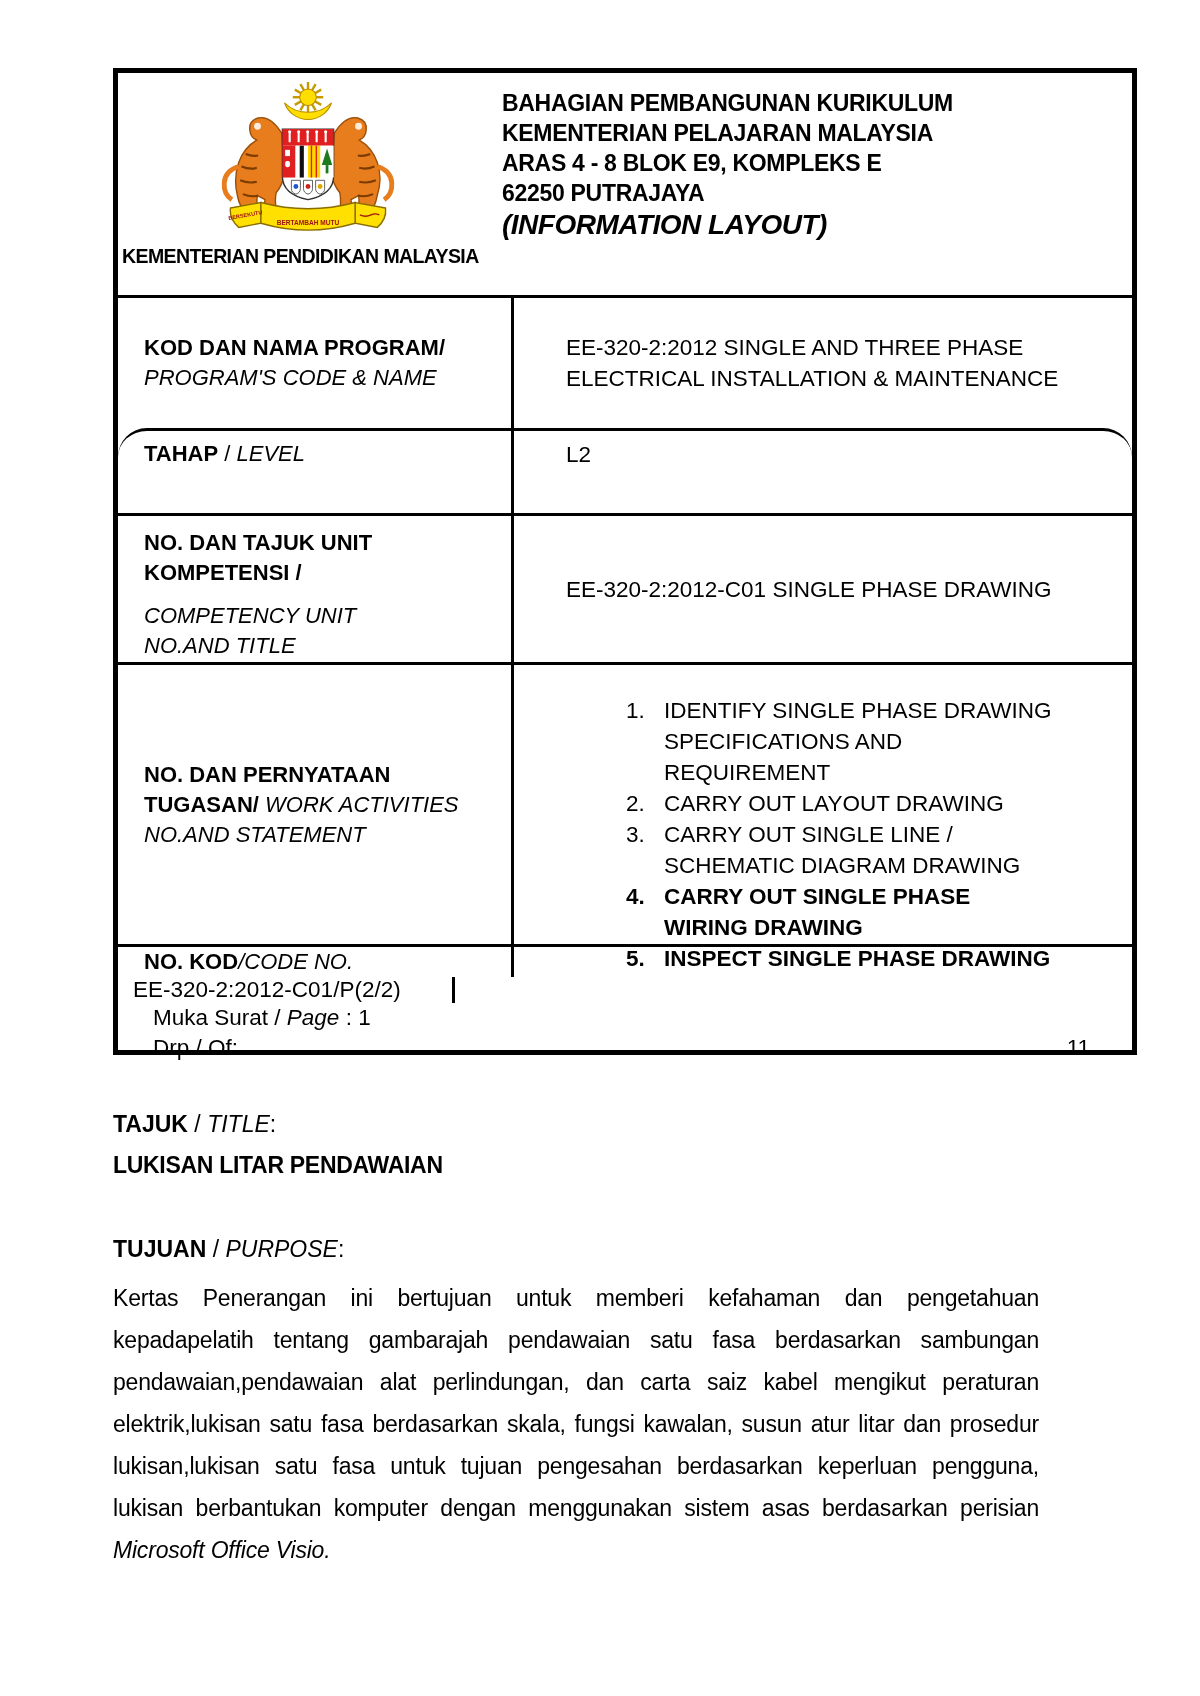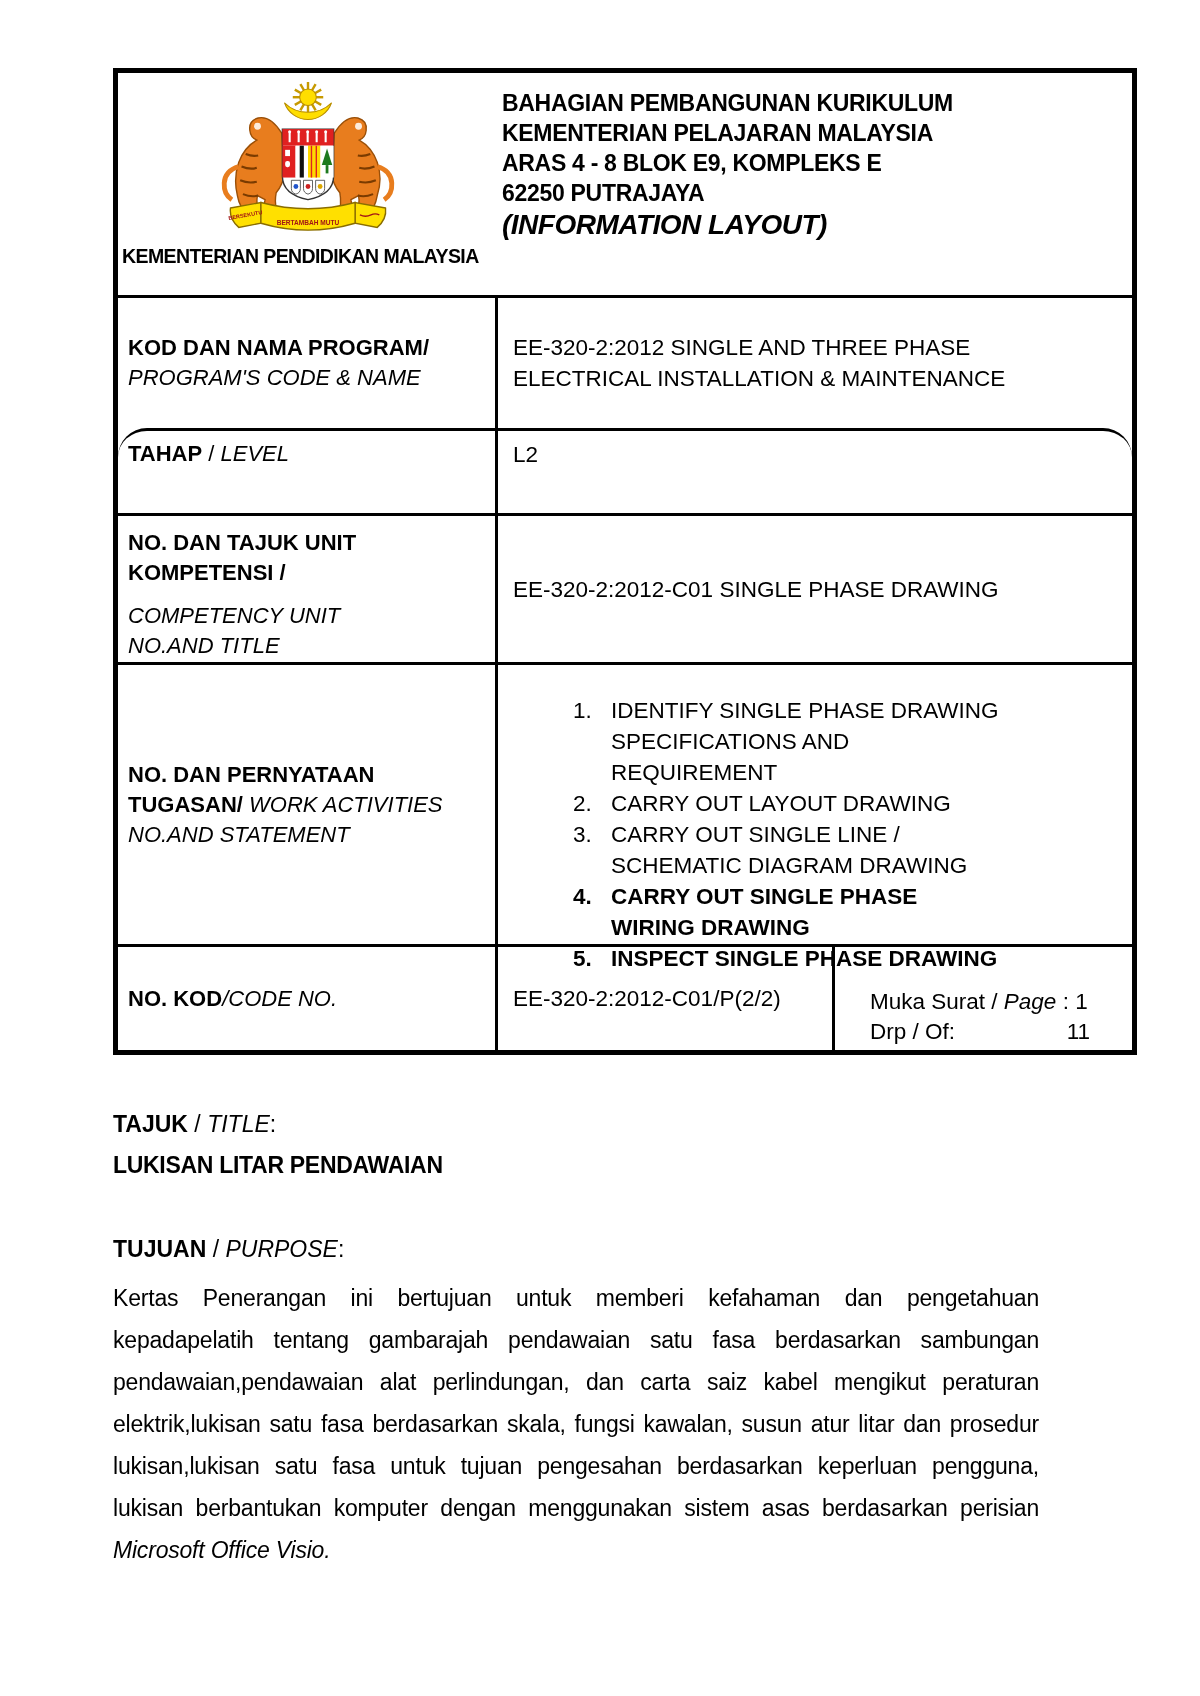--- a/index.html
+++ b/index.html
@@ -37,57 +37,57 @@
   }
   .header-text { flex: 1; padding: 15px 0 0 4px; }
   .org-line { font-size: 23px; font-weight: bold; line-height: 30px; letter-spacing: -0.3px; }
   .doc-title { margin-top: 15px; font-size: 37px; font-weight: bold; line-height: 40px; letter-spacing: -0.5px; }
   .doc-subtitle { font-size: 28px; font-weight: bold; font-style: italic; line-height: 34px; letter-spacing: -0.5px; }
 
   
   .label-cell {
     width: 380px; border-right: 3px solid #000;
     padding: 0 18px 0 10px; font-size: 22px; line-height: 30px;
-    display: flex; flex-direction: column; justify-content: center;
+    display: flex; flex-direction: column; justify-content: center; margin-left: 16px;
   }
   .value-cell {
     flex: 1; padding-left: 15px; font-size: 22.5px; line-height: 31px;
-    display: flex; flex-direction: column; justify-content: center;
+    display: flex; flex-direction: column; justify-content: center; margin-left: 37px;
   }
   .b { font-weight: bold; }
   .i { font-style: italic; }
   .top-align { justify-content: flex-start; }
 
   .r-program  { height: 133px; }
   .r-tahap    { height: 85px; border-radius: 29px; }
   .r-tahap .label-cell, .r-tahap .value-cell { justify-content: flex-start; padding-top: 8px; }
   .r-unit     { height: 149px; }
   .r-unit .label-cell { justify-content: flex-start; padding-top: 12px; }
   .r-unit .label-italic { margin-top: 13px; max-width: 295px; }
   .r-tugasan  { height: 282px; }
-  .r-kod      { height: 106px; }
+  .r-kod      { height: 106px; flex-direction: column; }
 
   .value-narrow { max-width: 520px; }
 
   
   .wa-list { padding: 30px 0 0 60px; }
   .wa-item { display: flex; font-size: 22.5px; line-height: 31px; }
   .wa-num  { width: 38px; flex: none; }
   .wa-text { width: 392px; }
   .wa-bold { font-weight: bold; }
 
   
   .mid-cell {
     width: 337px; border-right: 3px solid #000;
     padding-left: 15px; font-size: 22.5px;
     display: flex; flex-direction: column; justify-content: center;
   }
   .page-cell {
     flex: 1; padding: 0 42px 0 35px; font-size: 22.5px; line-height: 30px;
-    display: flex; flex-direction: column; justify-content: center; margin-top: 36px;
+    display: flex; flex-direction: column; justify-content: center;
   }
   .page-line2 { display: flex; justify-content: space-between; }
 
   
   .below-table { position: absolute; left: 113px; top: 1110px; width: 926px; }
   .sec-label { font-size: 23px; line-height: 28px; }
   .sec-title { margin-top: 14px; font-size: 23px; font-weight: bold; letter-spacing: -0.3px; }
   .sec-label-2 { margin-top: 56px; }
   .purpose-body {
     margin-top: 14px; font-size: 23px; line-height: 42px;

